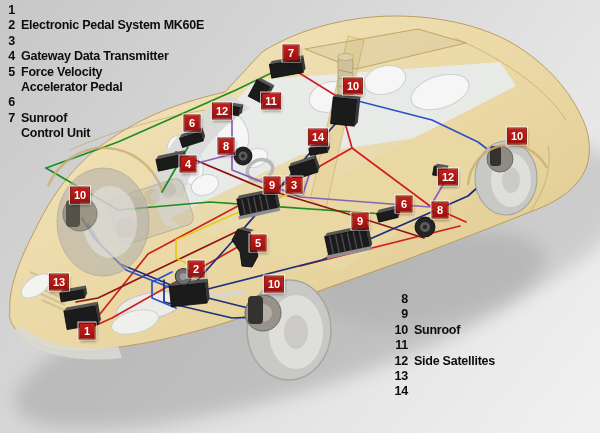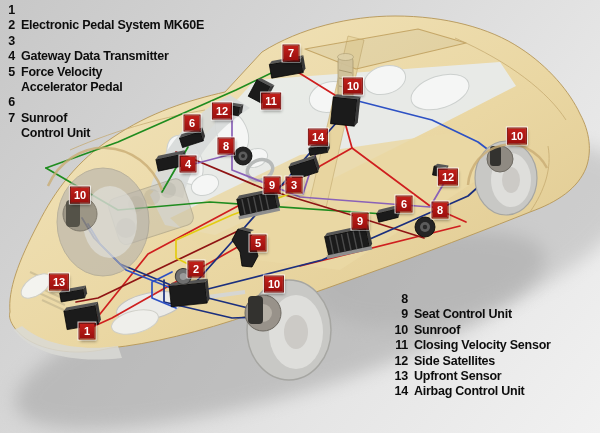--- a/index.html
+++ b/index.html
@@ -305,41 +305,37 @@
         <span class="txt">Sunroof
 Control Unit</span>
       </div>
     </div>
   <div id="legend-right" class="legend">
       <div class="row">
         <span class="num">8</span>
       </div>
       <div class="row">
         <span class="num">9</span>
-        <span class="txt">Seat Control Unit</span>
       </div>
       <div class="row">
         <span class="num">10</span>
         <span class="txt">Sunroof</span>
       </div>
       <div class="row">
         <span class="num">11</span>
-        <span class="txt">Closing Velocity Sensor</span>
       </div>
       <div class="row">
         <span class="num">12</span>
         <span class="txt">Side Satellites</span>
       </div>
       <div class="row">
         <span class="num">13</span>
-        <span class="txt">Upfront Sensor</span>
       </div>
       <div class="row">
         <span class="num">14</span>
-        <span class="txt">Airbag Control Unit</span>
       </div>
     </div>
 
   <div id="markers">
       <div class="marker" style="left: 87px; top: 331px;">1</div>
       <div class="marker" style="left: 196px; top: 269px;">2</div>
       <div class="marker" style="left: 294px; top: 185px;">3</div>
       <div class="marker" style="left: 188px; top: 164px;">4</div>
       <div class="marker" style="left: 258px; top: 243px;">5</div>
       <div class="marker" style="left: 192px; top: 123px;">6</div>

